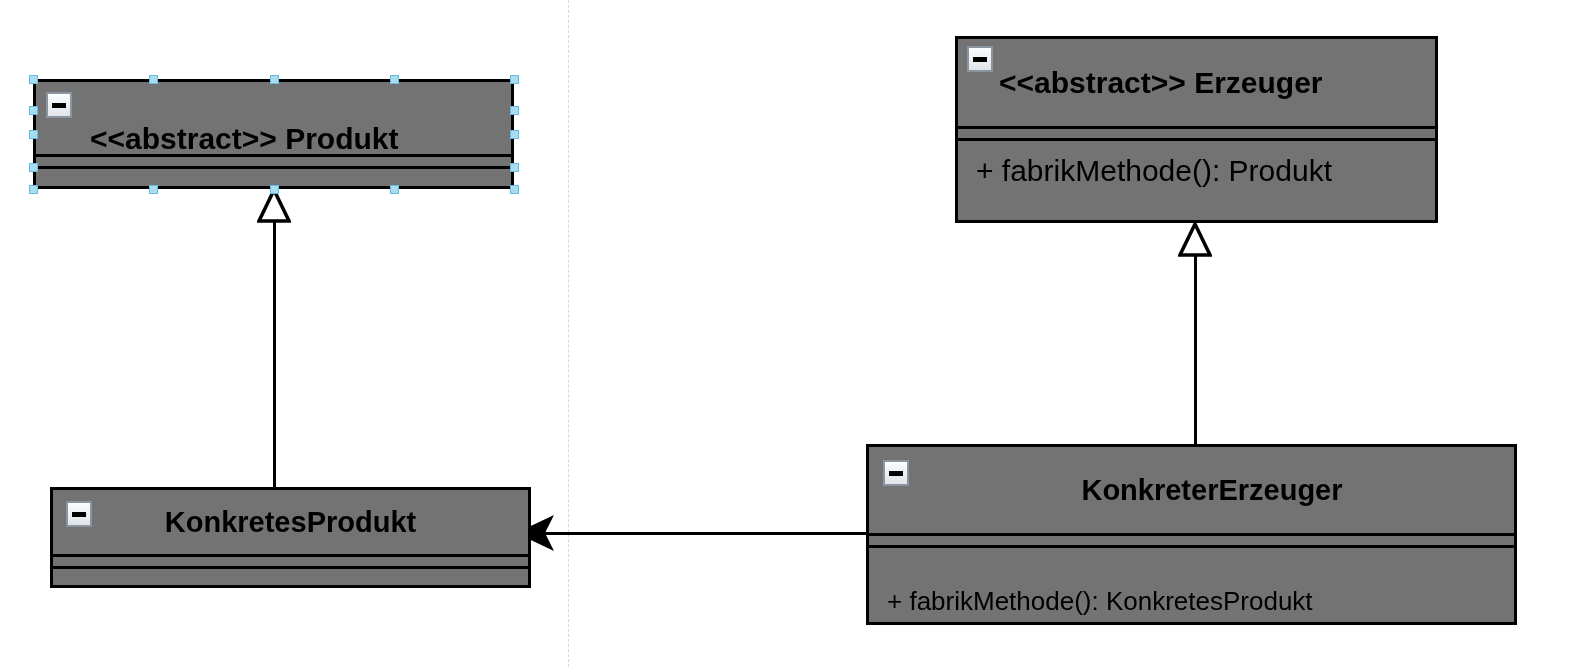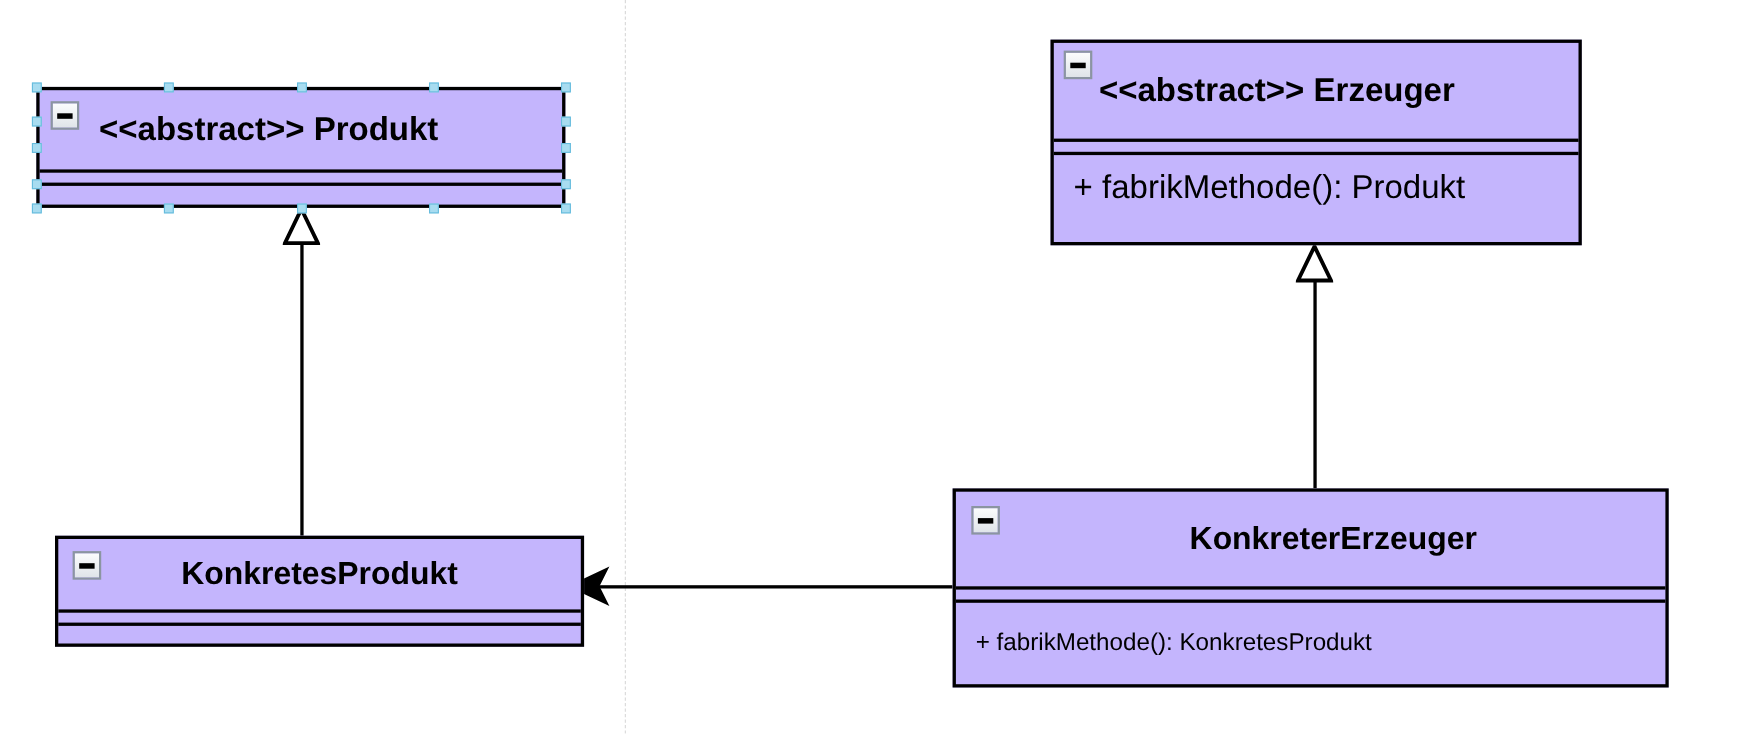--- a/index.html
+++ b/index.html
@@ -25,21 +25,21 @@
     top: 0;
     bottom: 0;
     width: 0;
     border-left: 1px dashed #d8d8d8;
   }
 
   
   .uml-class {
     position: absolute;
     box-sizing: border-box;
-    background: #c4b5fd;
+    background: #737373;
     border: 3px solid #000000;
   }
   .uml-class.selected {
     border-width: 3px;
   }
 
   .uml-header {
     position: relative;
     box-sizing: border-box;
     display: flex;
@@ -147,21 +147,21 @@
   <svg class="gen-triangle" id="gt2" width="34" height="36" viewBox="0 0 34 36" style="left: 1178px; top: 222px;">
     <polygon points="17,2 32,33 2,33" fill="#ffffff" stroke="#000000" stroke-width="3.5" stroke-linejoin="miter"></polygon>
   </svg>
 
   <div class="conn-line h" id="al1" style="left: 544px; top: 532px; width: 322px;"></div>
   <svg class="assoc-arrow" id="aa1" width="40" height="38" viewBox="0 0 40 38" style="left: 515px; top: 514px;">
     <polygon points="1,19 39,1 30,19 39,37" fill="#000000"></polygon>
   </svg>
 
   <div class="uml-class selected" id="box-produkt" style="left: 33px; top: 79px; width: 481px; height: 110px;">
-    <div class="uml-header" id="hdr-produkt" style="height: 72px;">
+    <div class="uml-header" id="hdr-produkt" style="height: 72px; align-items: flex-end;">
       <span class="collapse-icon" id="ci-produkt" style="top: 10px; left: 10px;">
           <span class="bar"></span>
         </span>
       <span class="uml-title left" id="ttl-produkt" style="font-size: 30px; padding-left: 54px;">&lt;&lt;abstract&gt;&gt; Produkt</span>
     </div>
     <div class="uml-sep"></div>
     <div class="uml-compartment empty-thin"></div>
     <div class="uml-sep"></div>
     <div class="uml-compartment empty-thin"></div>
   </div>
@@ -198,21 +198,21 @@
     <div class="uml-header" id="hdr-kerzeuger" style="height: 86px; padding-left: 41px;">
       <span class="collapse-icon" id="ci-kerzeuger" style="top: 13px; left: 14px;">
           <span class="bar"></span>
         </span>
       <span class="uml-title center" id="ttl-kerzeuger" style="font-size: 29px;">KonkreterErzeuger</span>
     </div>
     <div class="uml-sep"></div>
     <div class="uml-compartment empty-thin"></div>
     <div class="uml-sep"></div>
     <div class="uml-compartment" id="ops-kerzeuger">
-      <div class="uml-member" id="op-kerzeuger-0" style="font-size: 22px; padding-left: 18px; padding-top: 24px;">+ fabrikMethode(): KonkretesProdukt</div>
+      <div class="uml-member" id="op-kerzeuger-0" style="font-size: 26px; padding-left: 18px; padding-top: 40px;">+ fabrikMethode(): KonkretesProdukt</div>
     </div>
   </div>
 
   <div id="handle-layer">
       <div class="handle" style="left: 33px; top: 79px;"></div>
       <div class="handle" style="left: 33px; top: 189px;"></div>
       <div class="handle" style="left: 153.25px; top: 79px;"></div>
       <div class="handle" style="left: 153.25px; top: 189px;"></div>
       <div class="handle" style="left: 273.5px; top: 79px;"></div>
       <div class="handle" style="left: 273.5px; top: 189px;"></div>

